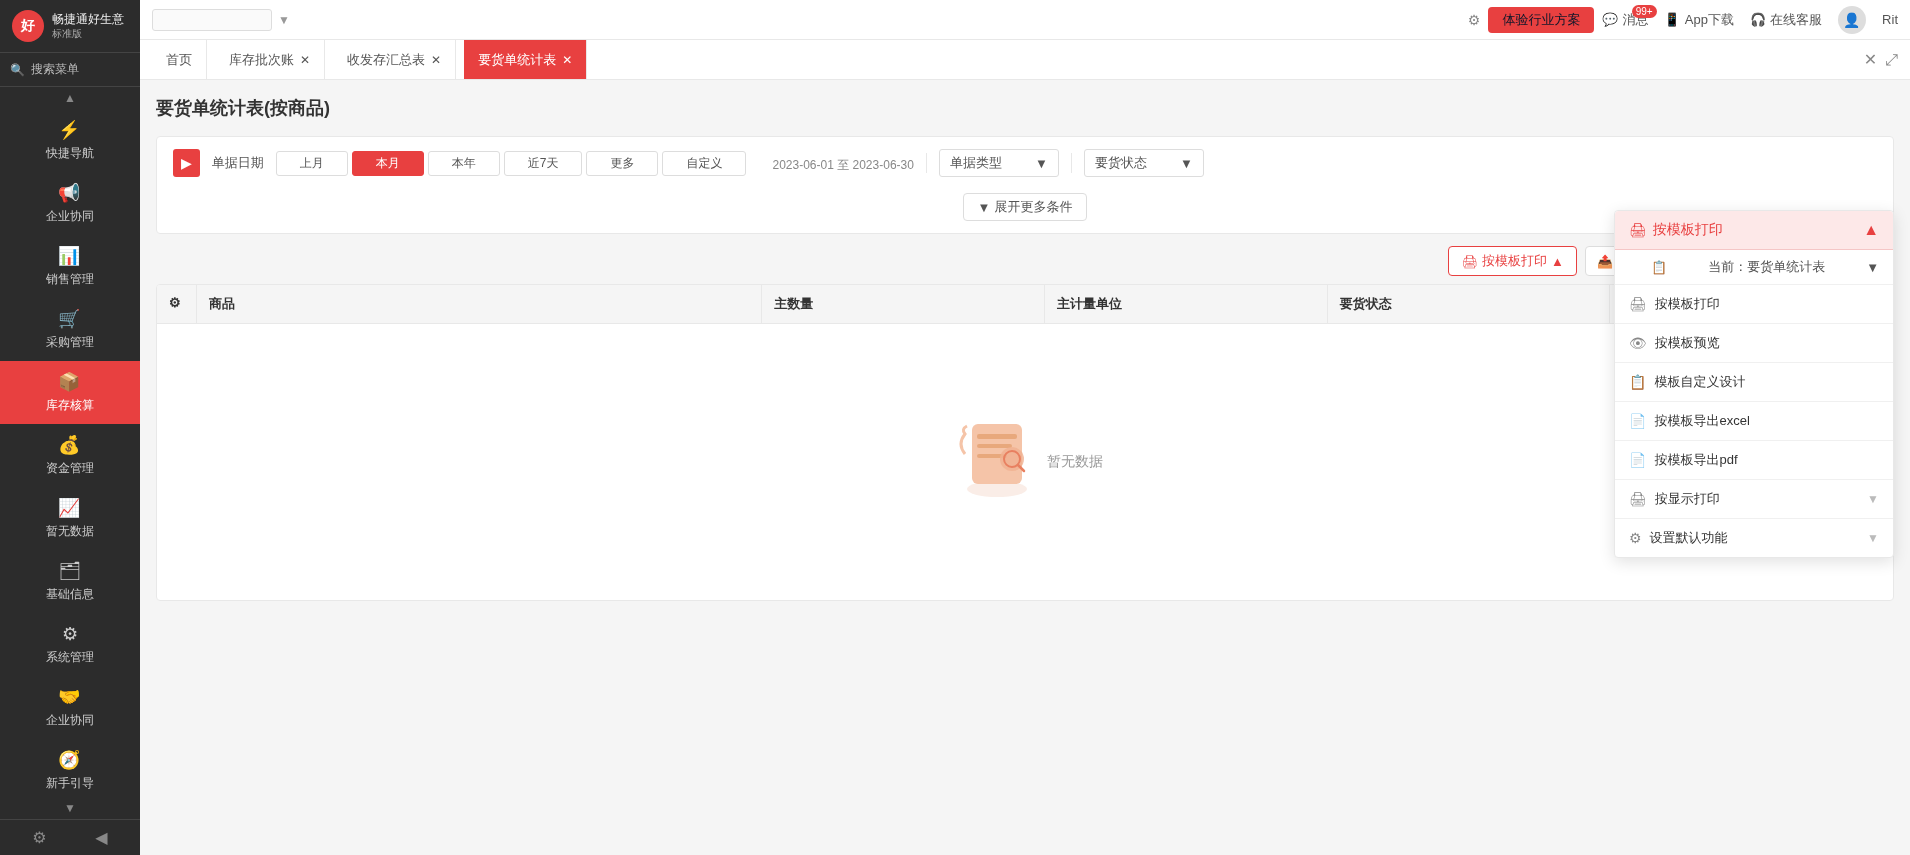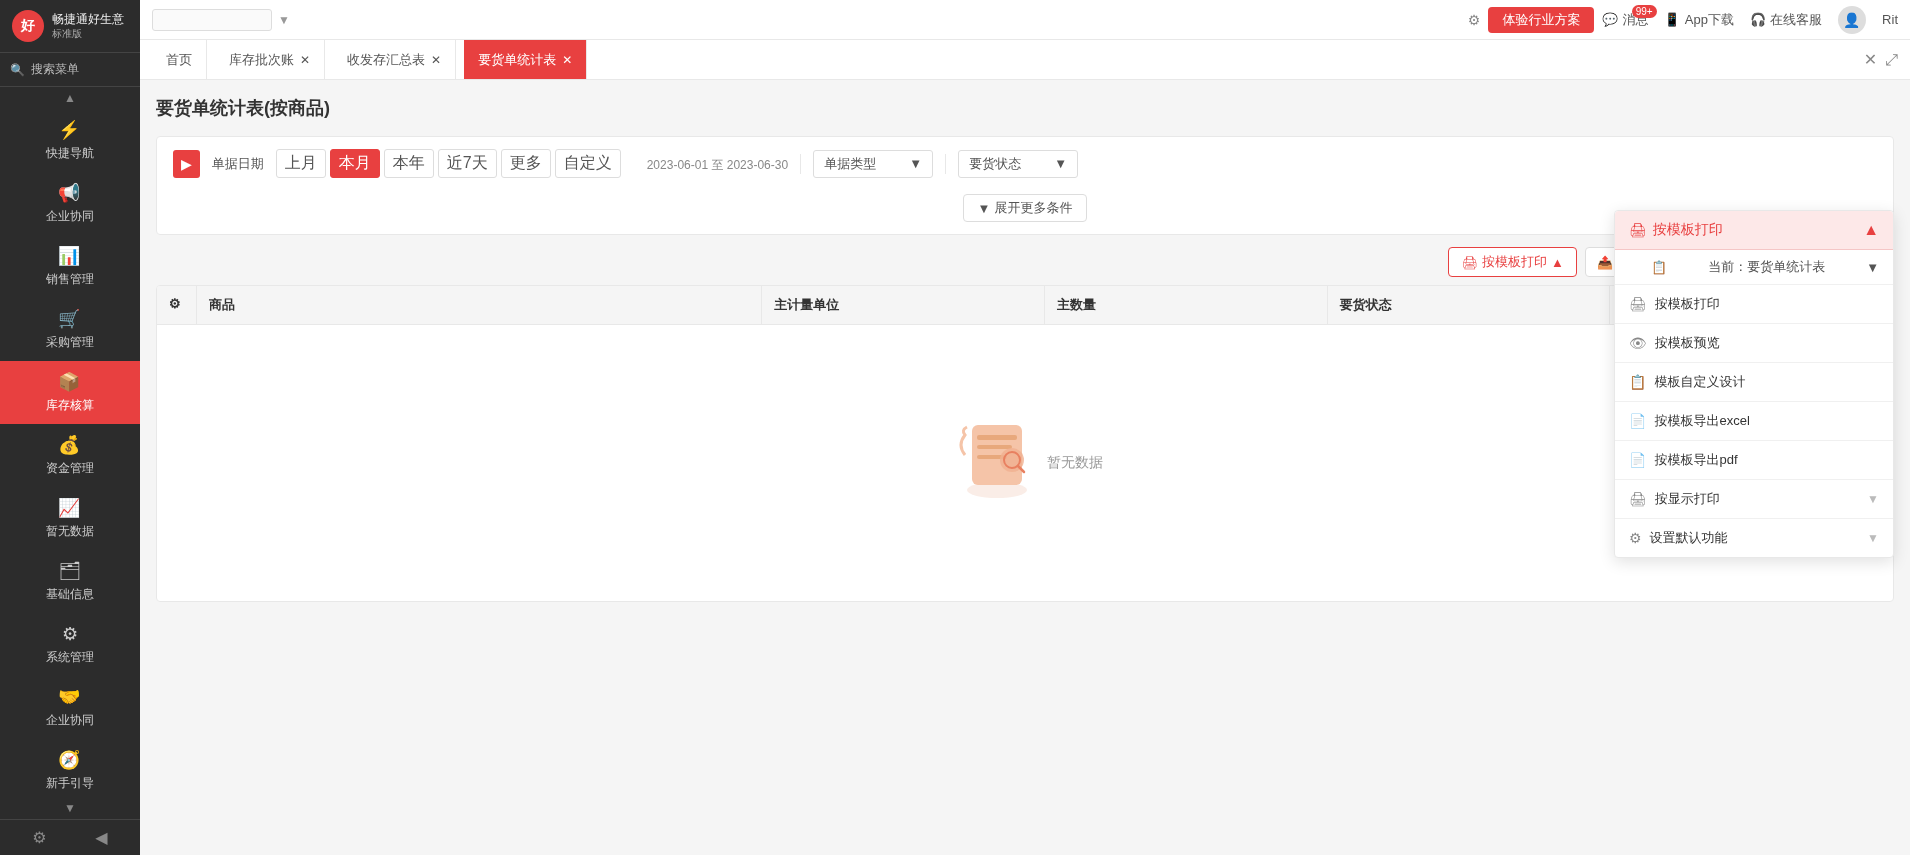--- a/index.html
+++ b/index.html
@@ -115,21 +115,21 @@
       padding: 3px 8px;
       font-size: 12px;
       color: #666;
       width: 120px;
       background: #fafafa;
     }
     .breadcrumb-dropdown { color: #999; cursor: pointer; font-size: 12px; }
     .topbar-gear { color: #888; cursor: pointer; font-size: 14px; }
     .topbar-trial-btn {
       background: #e84040;
-      color: #ffffff;
+      color: #0f172a;
       border: none;
       border-radius: 4px;
       padding: 4px 14px;
       font-size: 13px;
       cursor: pointer;
     }
     .topbar-right {
       display: flex;
       align-items: center;
       gap: 16px;
@@ -239,24 +239,24 @@
       padding: 4px 14px;
       font-size: 13px;
       color: #555;
       background: #fff;
       cursor: pointer;
       margin-top: 8px;
     }
     .date-label { font-size: 13px; color: #555; white-space: nowrap; }
     .date-btns { display: flex; gap: 4px; align-items: center; }
     .date-btn {
-      padding: 3px 8px;
+      padding: 3px 23px;
       border: 1px solid #ddd;
       border-radius: 3px;
-      font-size: 16px;
+      font-size: 12px;
       cursor: pointer;
       color: #555;
       background: #fff;
     }
     .date-btn.active {
       background: #e84040;
       color: white;
       border-color: #e84040;
     }
     .date-range { font-size: 12px; color: #888; margin-top: 4px; }
@@ -593,22 +593,22 @@
       <button class="action-btn primary">查询</button>
       <button class="action-btn outline-red">设置</button>
     </div>
 
     <div class="data-table">
       <div class="table-header">
         <div class="table-header-cell">
           <span>⚙</span>
         </div>
         <div class="table-header-cell">商品</div>
+        <div class="table-header-cell">主数量</div>
         <div class="table-header-cell">主计量单位</div>
-        <div class="table-header-cell">主数量</div>
         <div class="table-header-cell">要货状态</div>
         <div class="table-header-cell"></div>
       </div>
       <div class="empty-state">
 
         <svg class="empty-icon" viewBox="0 0 100 100">
           <ellipse cx="50" cy="85" rx="30" ry="8" fill="#f5dcd0" opacity="0.5"></ellipse>
           <rect x="25" y="20" width="50" height="60" rx="6" fill="#f5c4a8"></rect>
           <rect x="30" y="30" width="40" height="5" rx="2" fill="#e8a87c"></rect>
           <rect x="30" y="40" width="35" height="4" rx="2" fill="#e8a87c"></rect>

